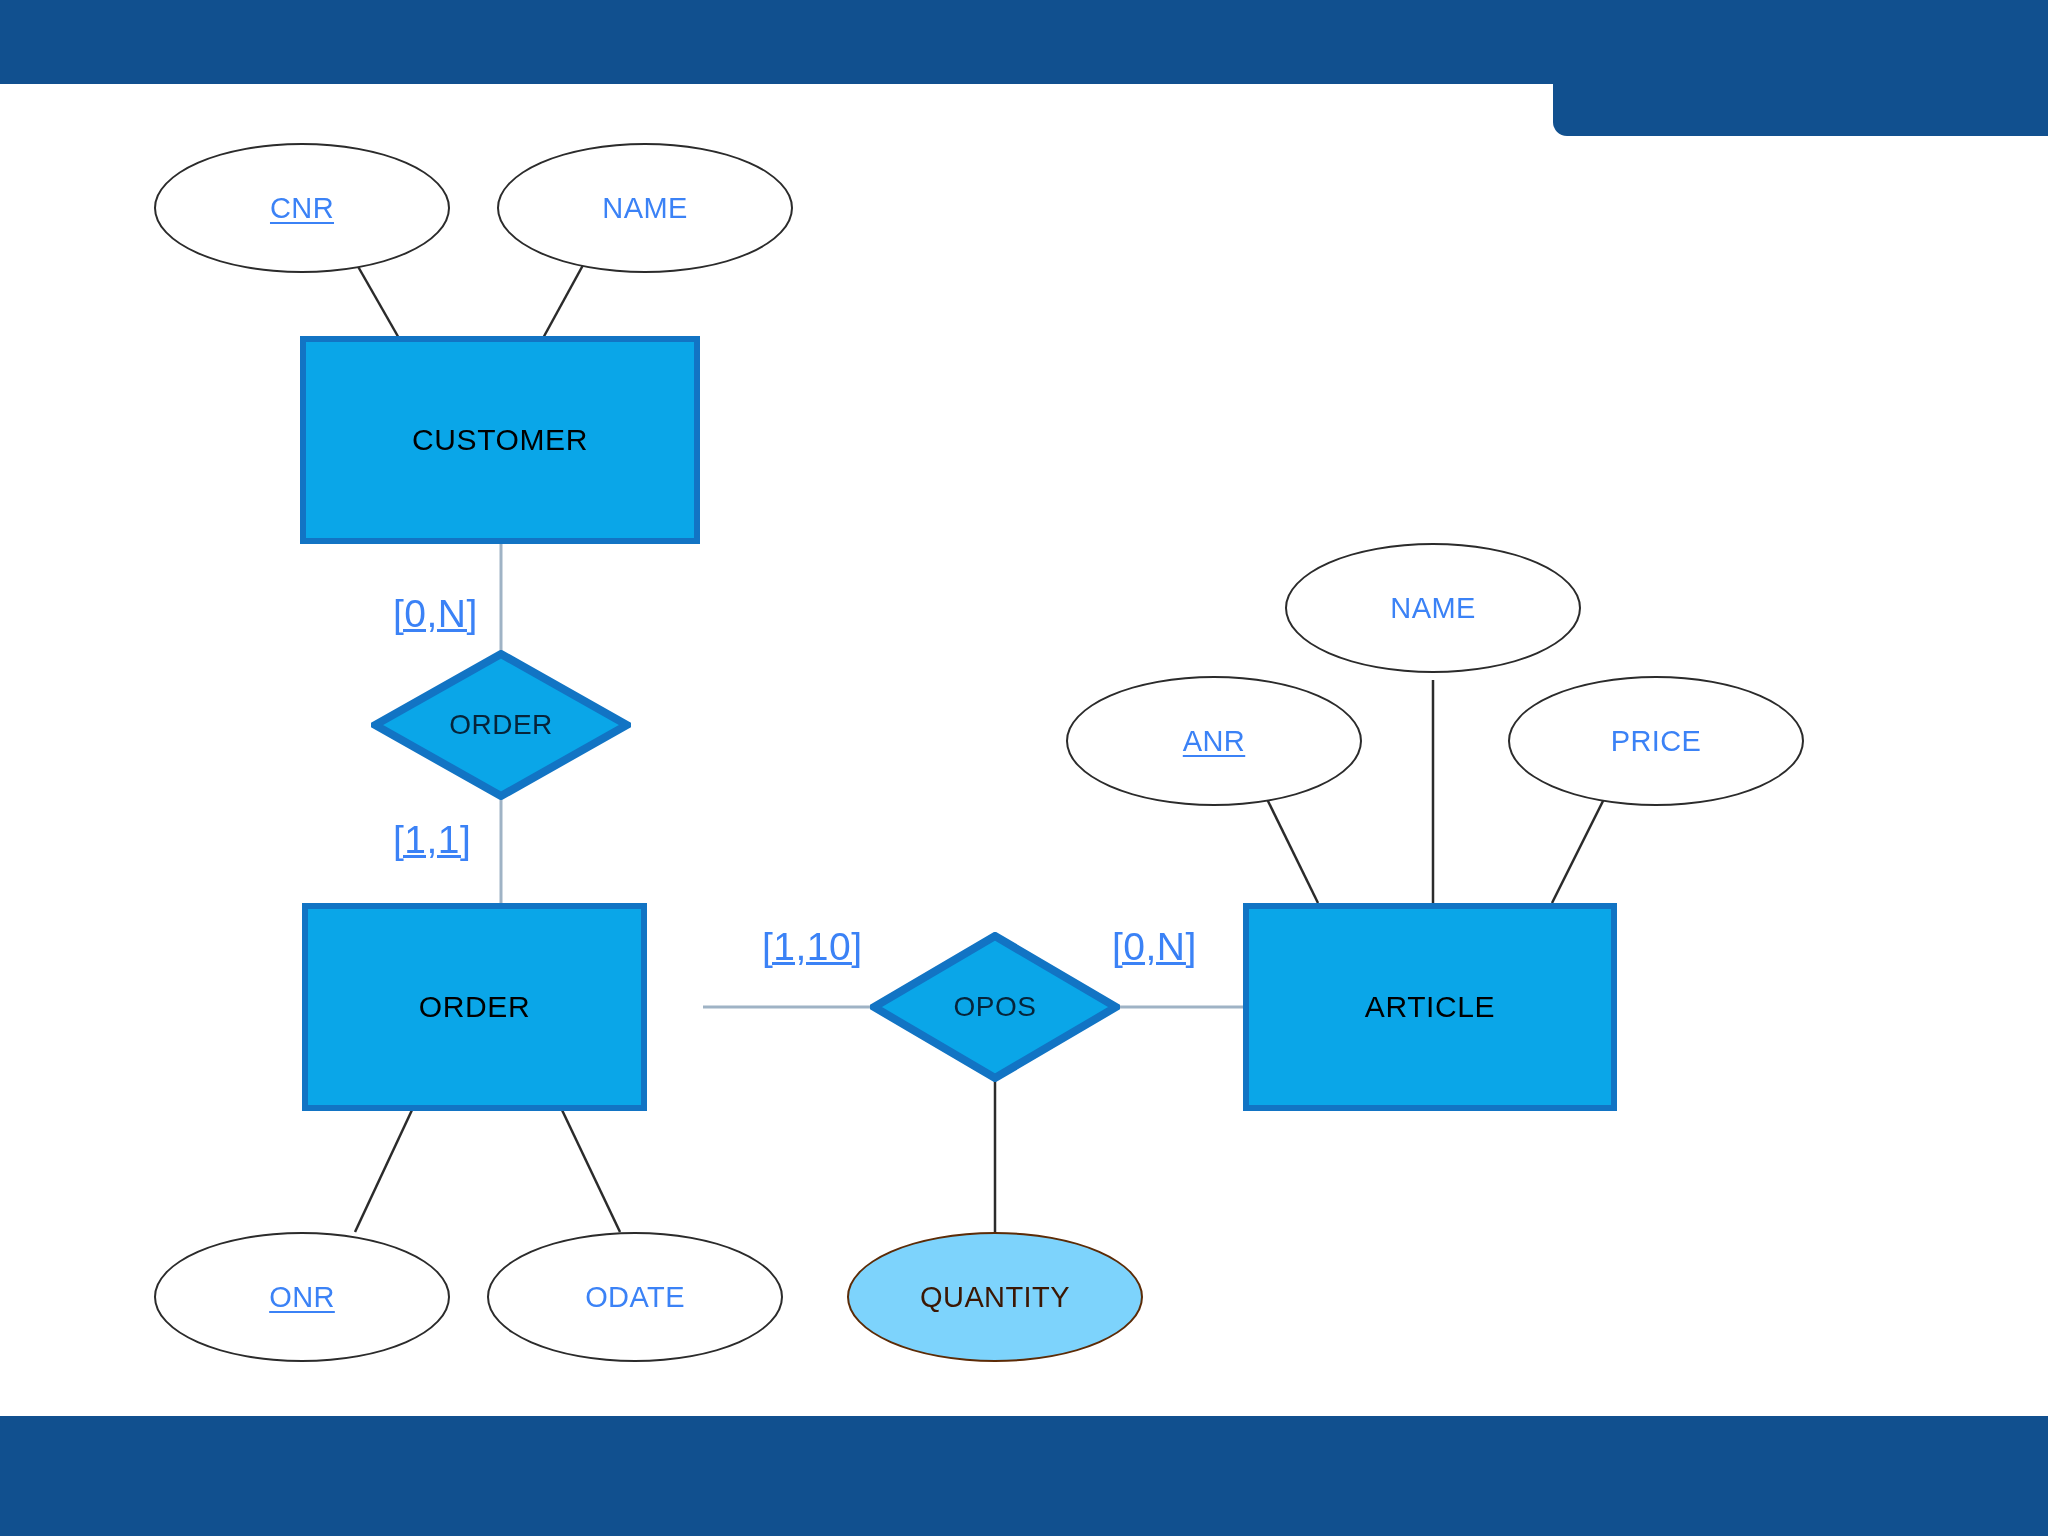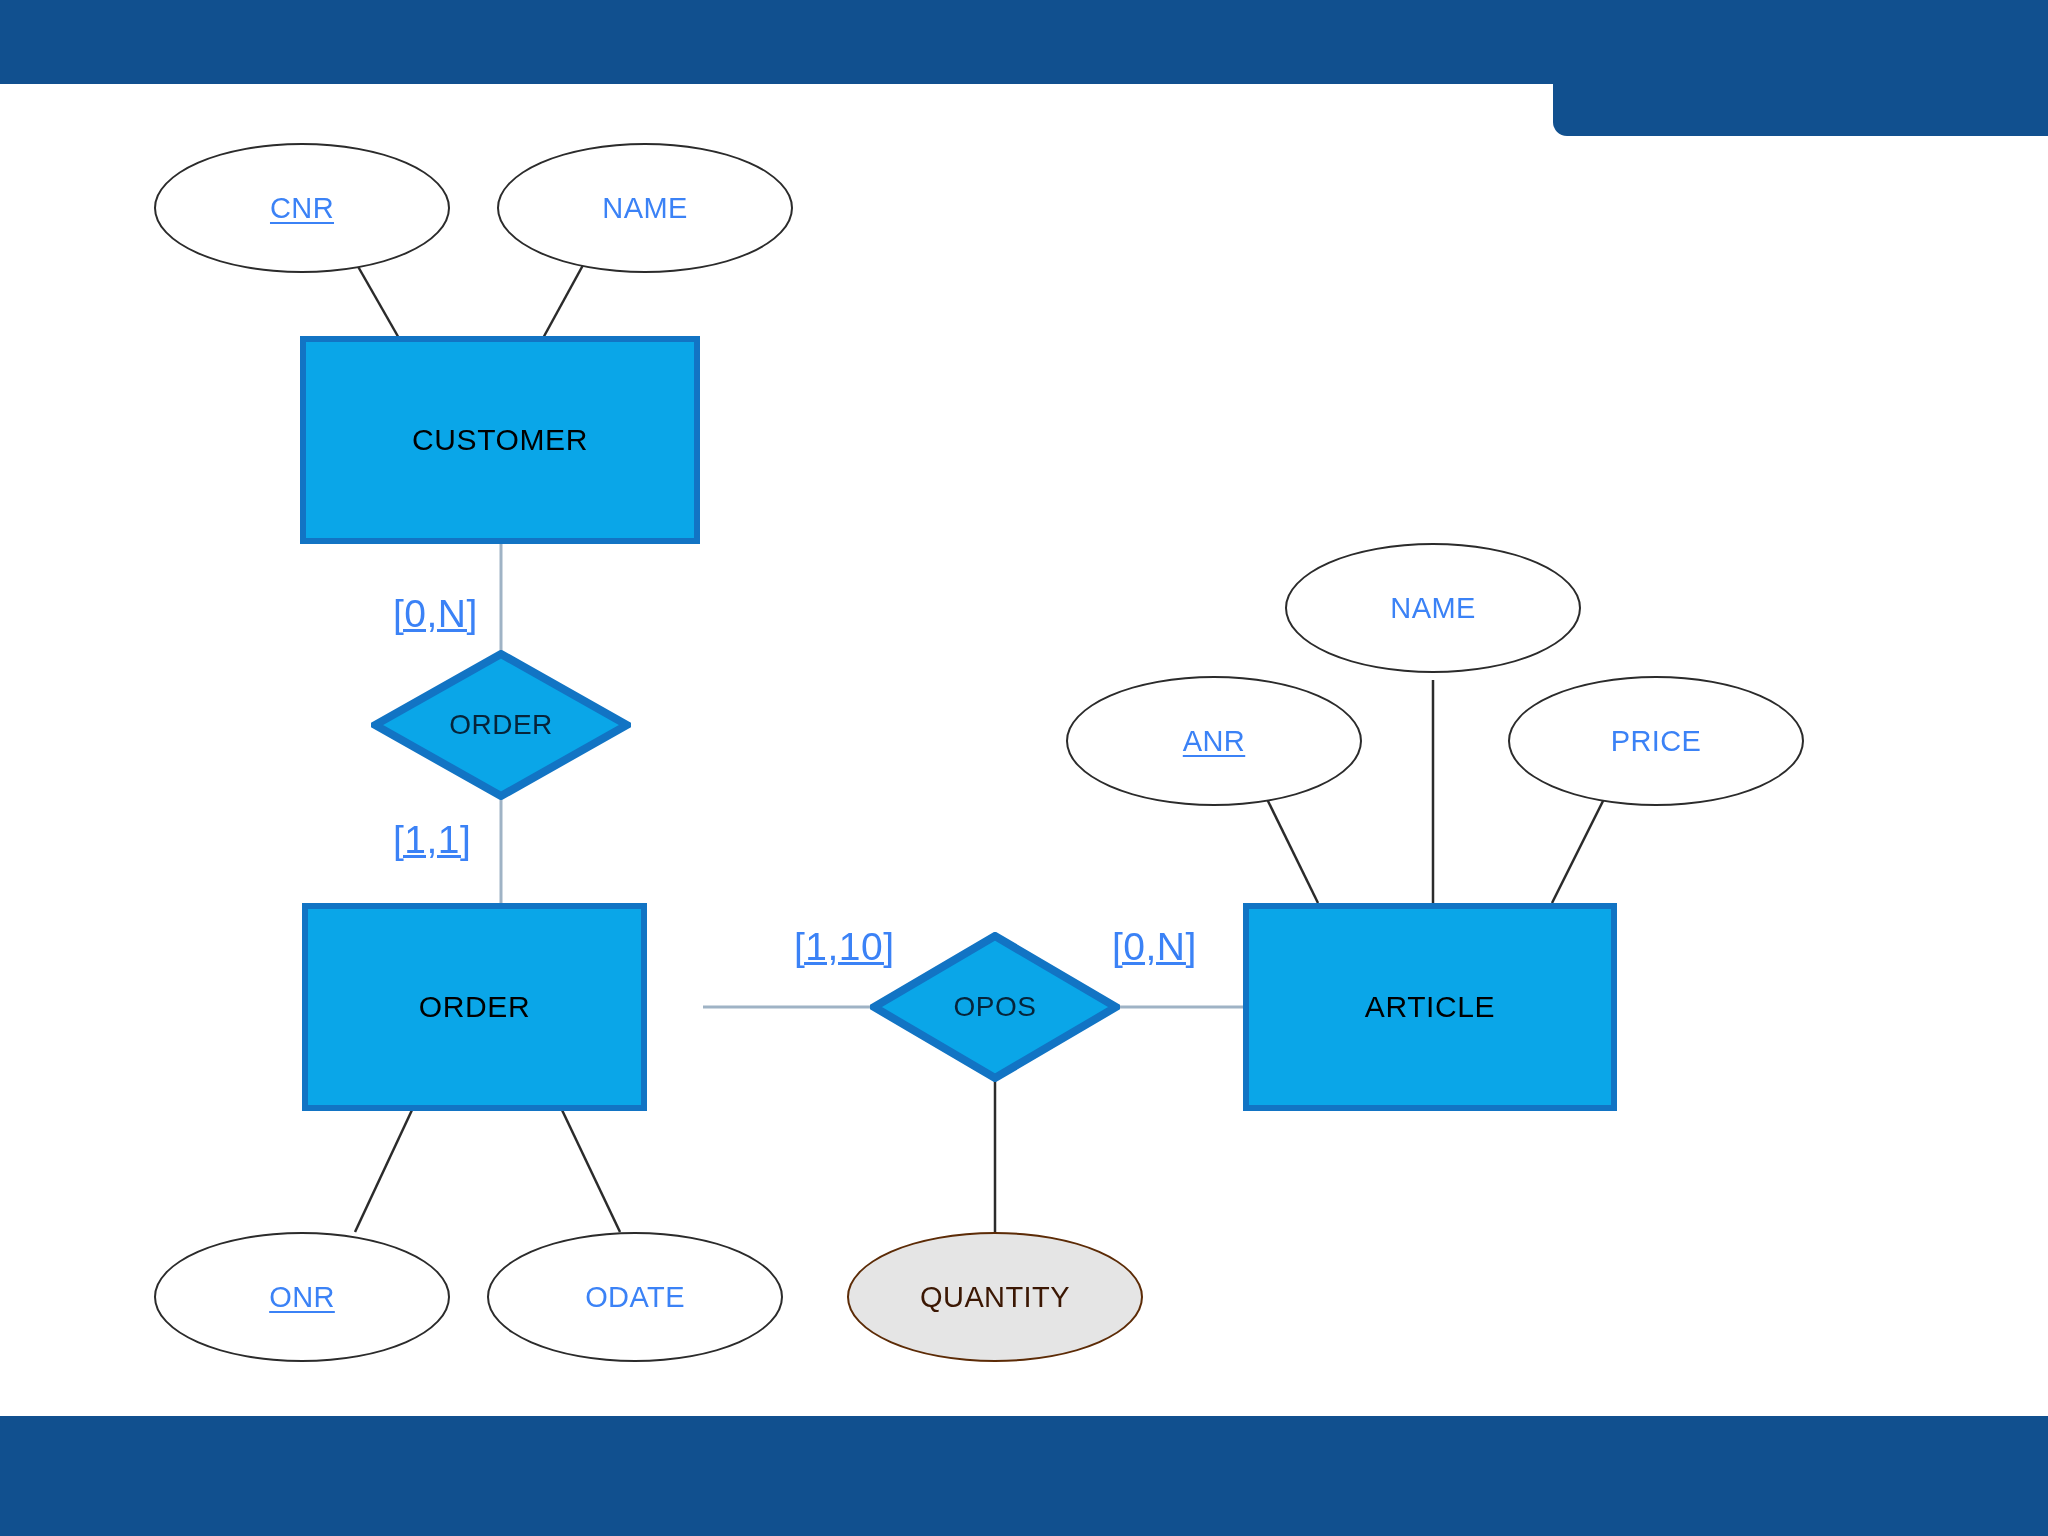--- a/index.html
+++ b/index.html
@@ -87,21 +87,21 @@
     justify-content: center;
     color: #3b82f6;
     font-size: 29px;
     letter-spacing: 0.4px;
   }
   .attribute.key > span {
     text-decoration: underline;
     text-underline-offset: 4px;
   }
   .attribute.accent {
-    background: #e5e5e5;
+    background: #7dd3fc;
     border-color: #5c2b06;
     color: #3b1703;
   }
 
   
   .relationship {
     position: absolute;
     display: flex;
     align-items: center;
     justify-content: center;
@@ -199,21 +199,21 @@
     </div>
 
     <div class="attribute key" style="left:154px; top:1232px; width:296px; height:130px;">
       <span>ONR</span>
     </div>
 
     <div class="attribute" style="left:487px; top:1232px; width:296px; height:130px;">
       <span>ODATE</span>
     </div>
 
-    <div class="cardinality" style="left:762px; top:925px;margin-left:32px;">
+    <div class="cardinality" style="left:762px; top:925px;">
       <span>[1,10]</span>
     </div>
 
     <div class="relationship" style="left:870px; top:932px; width:250px; height:150px;">
       <svg class="diamond-shape" viewBox="0 0 250 150" preserveAspectRatio="none">
         <polygon points="125,4 246,75 125,146 4,75" fill="#0aa6e8" stroke="#1274c4" stroke-width="8"></polygon>
       </svg>
       <span class="rel-label">OPOS</span>
     </div>
 

